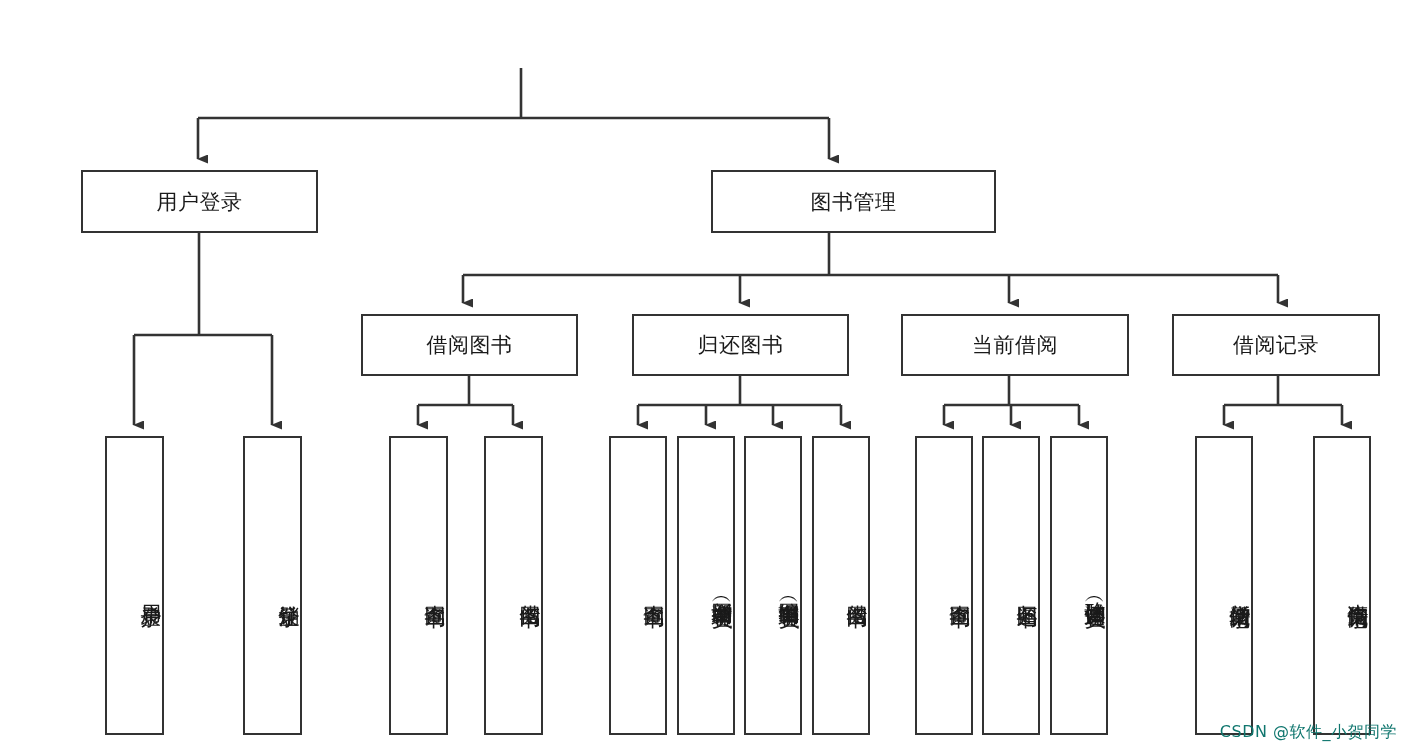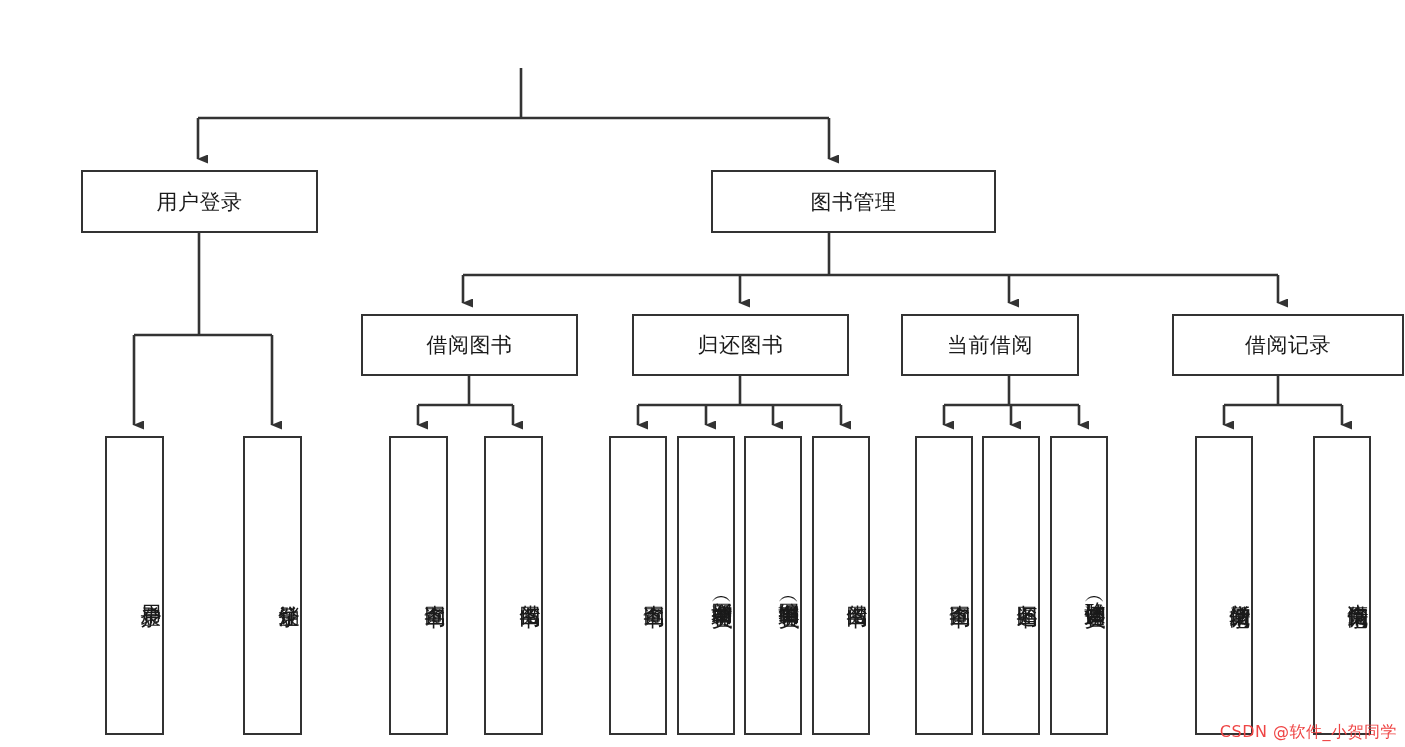--- a/index.html
+++ b/index.html
@@ -58,21 +58,21 @@
   }
   .node.vert .lbl {
     writing-mode: vertical-rl;
     text-orientation: upright;
   }
   #watermark {
     position: absolute;
     right: 8px;
     bottom: 4px;
     font-size: 16px;
-    color: #ef4444;
+    color: #0f766e;
     letter-spacing: 0.5px;
     white-space: nowrap;
   }
 </style>
 </head>
 <body>
 
 <div id="canvas">
 
   <svg class="edges" viewBox="0 0 1405 747" xmlns="http://www.w3.org/2000/svg">
@@ -144,24 +144,24 @@
   <div class="node horiz" style="left:711px; top:170px; width:285px; height:63px;">
     <span class="lbl">图书管理</span>
   </div>
 
   <div class="node horiz" style="left:361px; top:314px; width:217px; height:62px;">
     <span class="lbl">借阅图书</span>
   </div>
   <div class="node horiz" style="left:632px; top:314px; width:217px; height:62px;">
     <span class="lbl">归还图书</span>
   </div>
-  <div class="node horiz" style="left:901px; top:314px; width:178px; height:62px;">
+  <div class="node horiz" style="left:901px; top:314px; width:228px; height:62px;">
     <span class="lbl">当前借阅</span>
   </div>
-  <div class="node horiz" style="left:1172px; top:314px; width:232px; height:62px;">
+  <div class="node horiz" style="left:1172px; top:314px; width:208px; height:62px;">
     <span class="lbl">借阅记录</span>
   </div>
 
   <div class="node vert" style="left:105px; top:436px; width:59px; height:299px;">
     <span class="lbl">用户登录</span>
   </div>
   <div class="node vert" style="left:243px; top:436px; width:59px; height:299px;">
     <span class="lbl">注销登录</span>
   </div>
 

